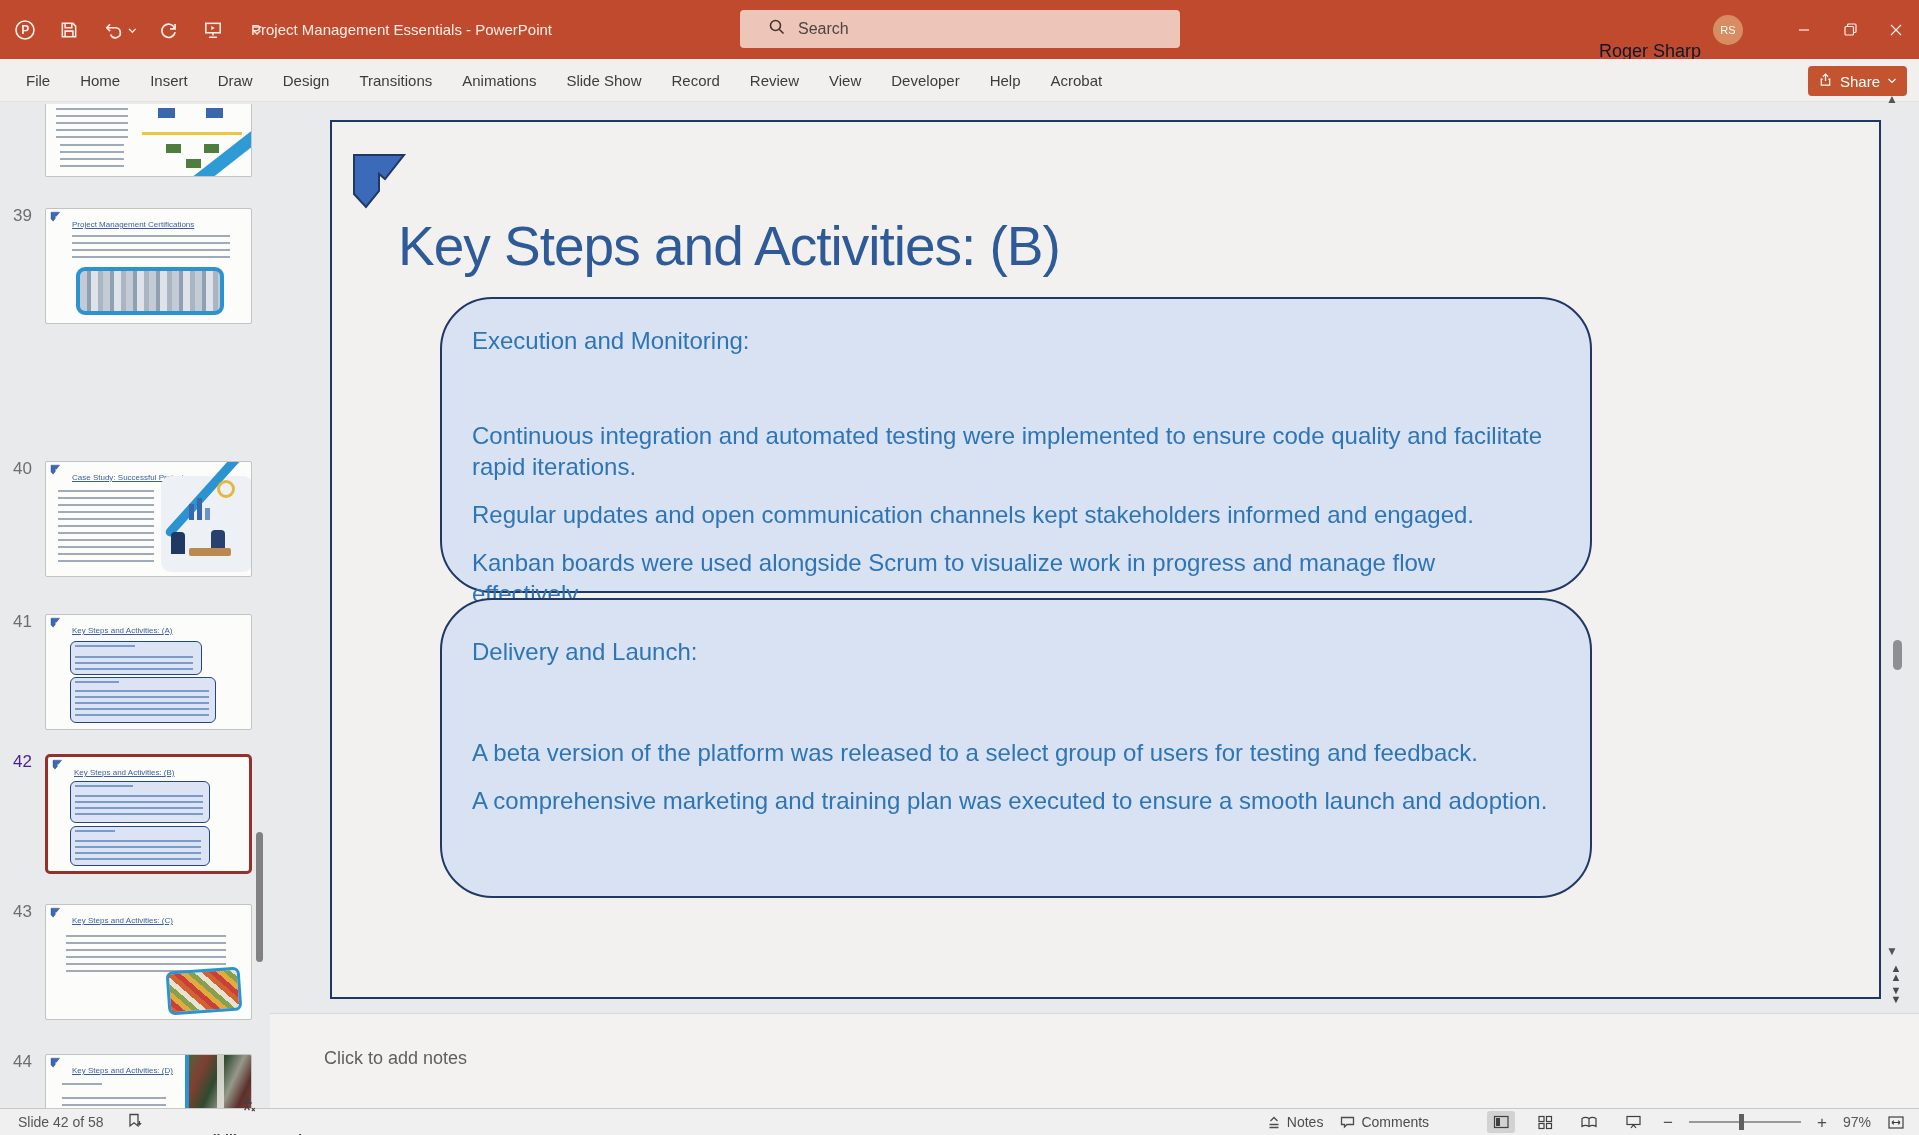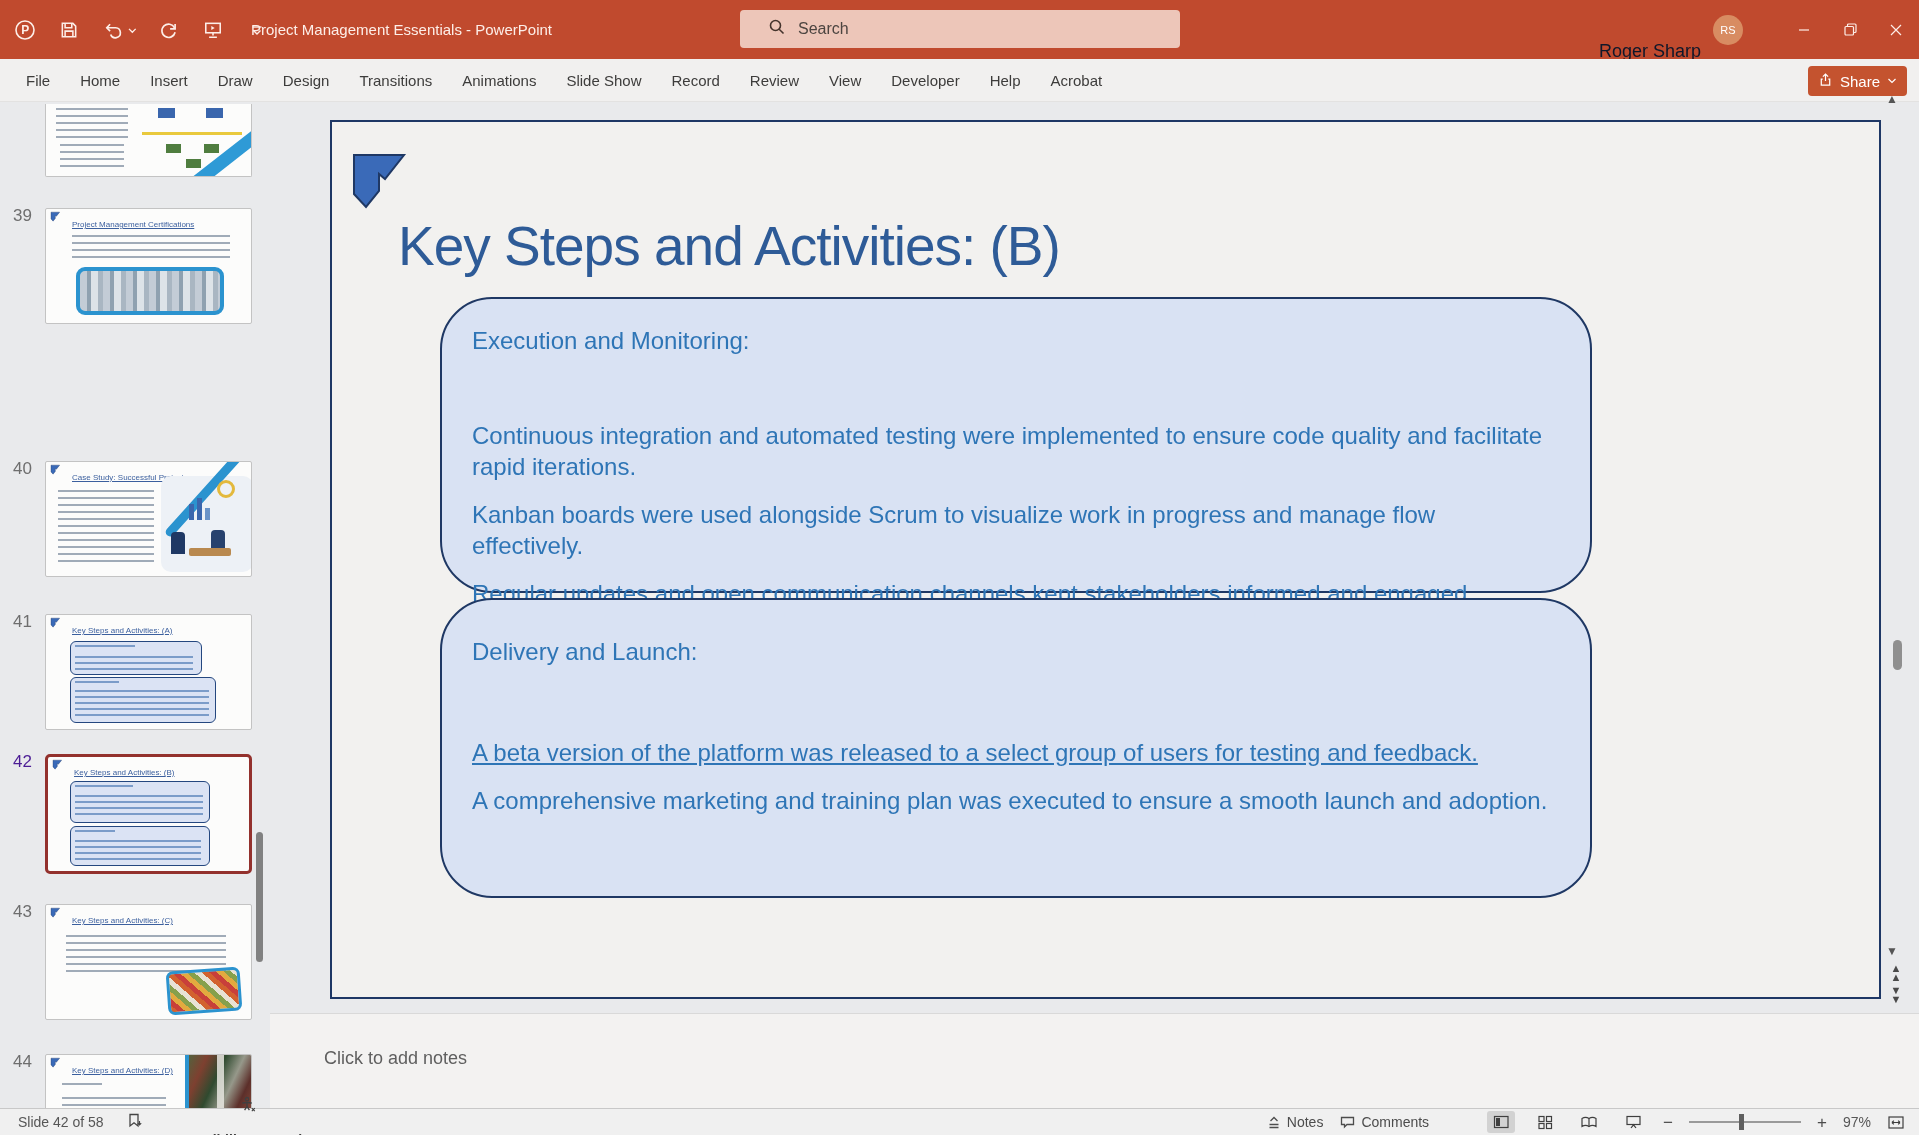--- a/index.html
+++ b/index.html
@@ -301,27 +301,27 @@
 <main>
   <div class="slide-canvas">
     <svg class="corner-flag" viewBox="0 0 52 56">
       <path d="M0 0 H50 L31 24 L25 19 V36 L12 52 L0 39 Z" fill="#3a6ab8" stroke="#1f3864" stroke-width="2"></path>
     </svg>
     <h1 class="slide-title" style="font-weight:normal;">Key Steps and Activities: (B)</h1>
 
     <div class="content-box" style="top:175px; height:296px; padding-top:26px;">
       <span class="bhead" style="margin-bottom:64px;">Execution and Monitoring:</span>
       <p style="margin-top:0;">Continuous integration and automated testing were implemented to ensure code quality and facilitate rapid iterations.</p>
+      <p>Regular updates and open communication channels kept stakeholders informed and engaged.</p>
       <p>Kanban boards were used alongside Scrum to visualize work in progress and manage flow effectively.</p>
-      <p>Regular updates and open communication channels kept stakeholders informed and engaged.</p>
     </div>
 
     <div class="content-box" style="top:476px; height:300px; padding-top:36px;">
       <span class="bhead" style="margin-bottom:70px;">Delivery and Launch:</span>
-      <p style="margin-top:0;text-decoration:underline;">A beta version of the platform was released to a select group of users for testing and feedback.</p>
+      <p style="margin-top:0;">A beta version of the platform was released to a select group of users for testing and feedback.</p>
       <p>A comprehensive marketing and training plan was executed to ensure a smooth launch and adoption.</p>
     </div>
   </div>
 
   <div class="notes-pane">
     <span class="notes-placeholder">Click to add notes</span>
   </div>
 
   <span class="vscroll-up">▲</span>
   <div class="vscroll-thumb"></div>

